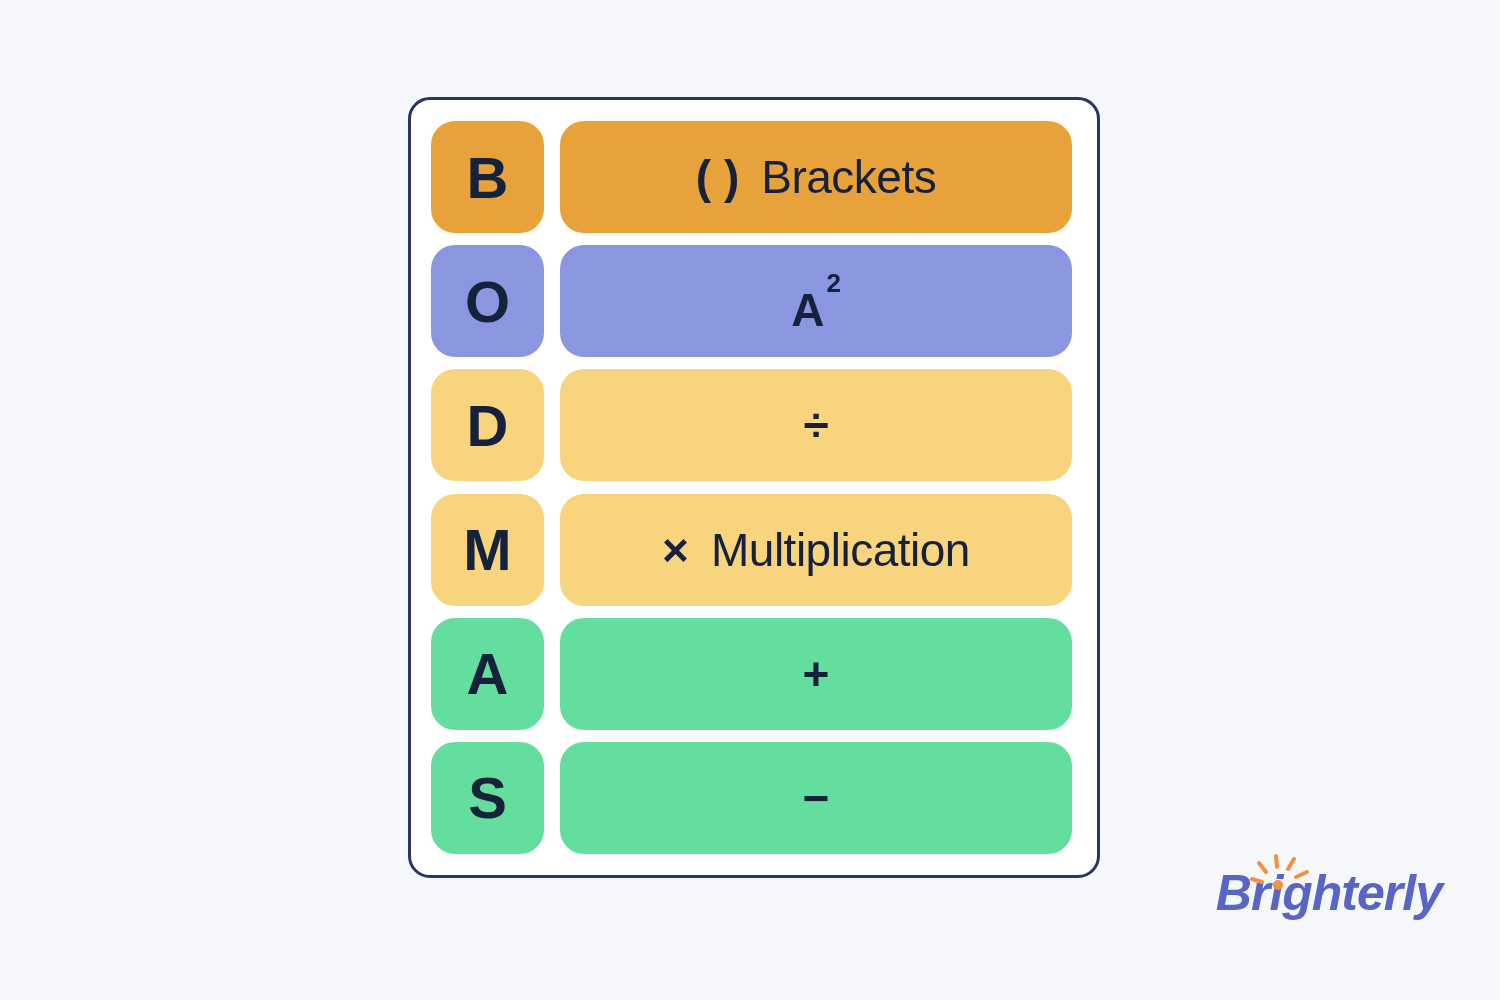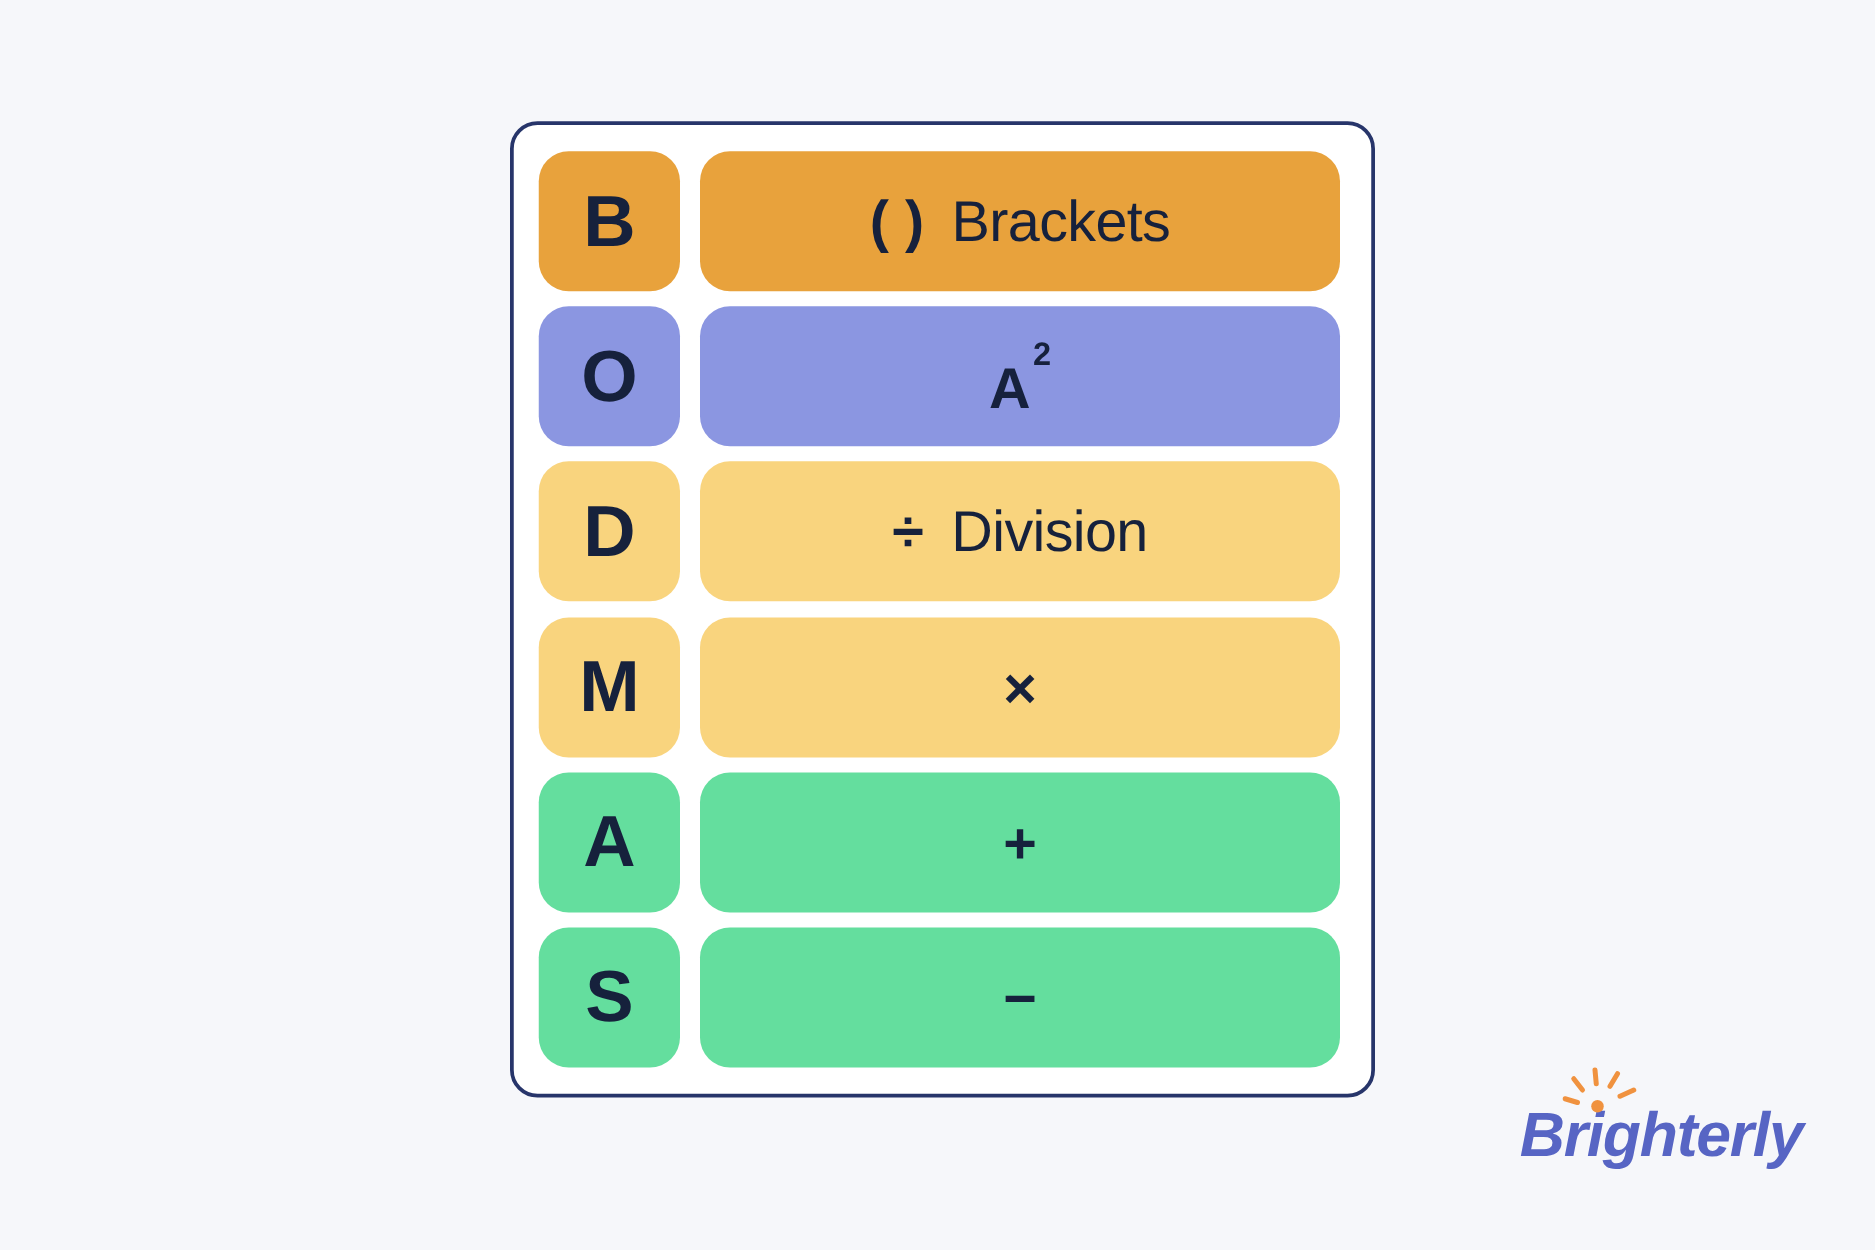--- a/index.html
+++ b/index.html
@@ -75,21 +75,21 @@
     color: #16213C;
     letter-spacing: -0.5px;
     white-space: nowrap;
   }
   .logo {
     position: absolute;
     right: 58px;
     bottom: 52px;
     height: 80px;
     display: flex;
-    align-items: center;
+    align-items: flex-start;
   }
   .logo-text {
     font-size: 50px;
     font-weight: bold;
     font-style: italic;
     letter-spacing: -1px;
     line-height: 1;
   }
   .logo-sun {
     position: absolute;
@@ -121,30 +121,30 @@
       <span class="symbol"><span>A</span><span class="sup">2</span></span>
     </div>
   </div>
 
   <div class="row">
     <div class="tile" style="background: rgb(249, 212, 126);">
       <span class="letter">D</span>
     </div>
     <div class="pill" style="background: rgb(249, 212, 126);">
       <span class="symbol">÷</span>
-      <span class="label">Division</span>
     </div>
   </div>
 
   <div class="row">
     <div class="tile" style="background: rgb(249, 212, 126);">
       <span class="letter">M</span>
     </div>
     <div class="pill" style="background: rgb(249, 212, 126);">
       <span class="symbol">×</span>
+      <span class="label">Multiplication</span>
     </div>
   </div>
 
   <div class="row">
     <div class="tile" style="background: rgb(100, 222, 158);">
       <span class="letter">A</span>
     </div>
     <div class="pill" style="background: rgb(100, 222, 158);">
       <span class="symbol">+</span>
     </div>

